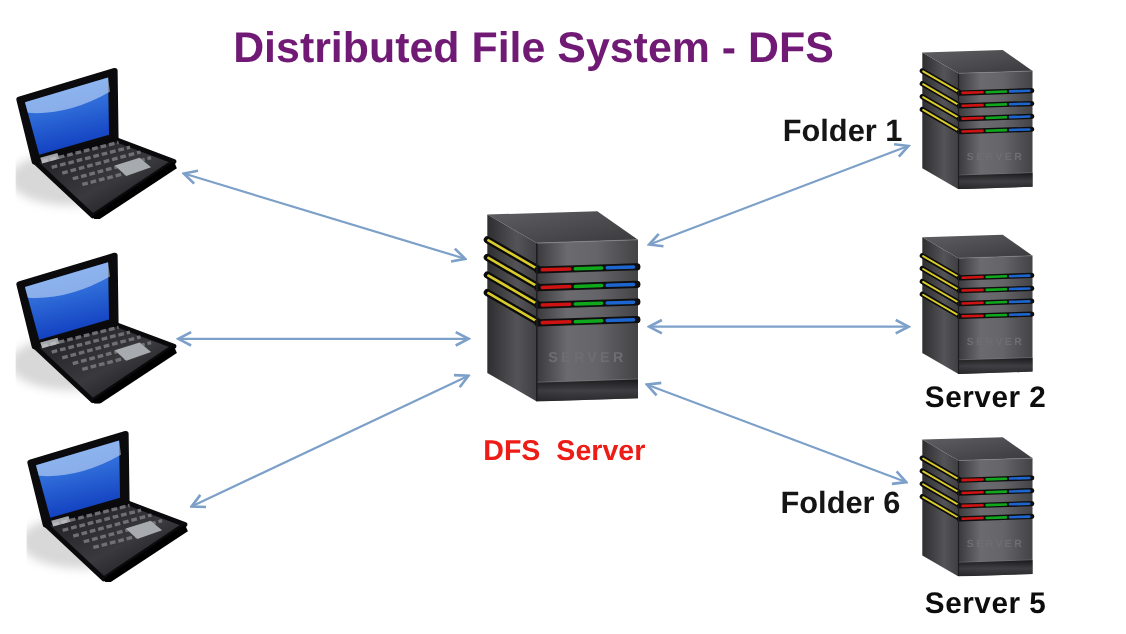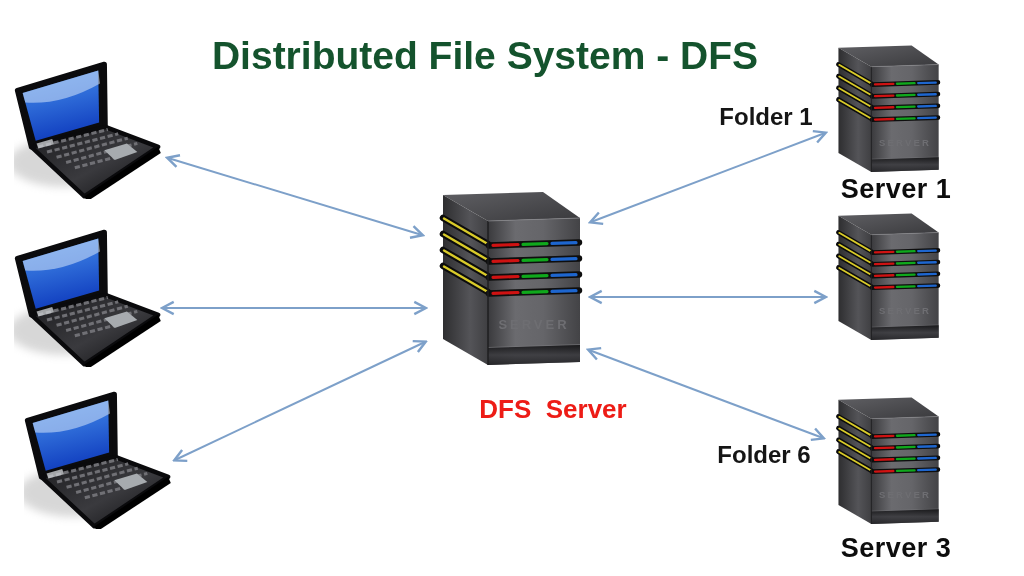--- a/index.html
+++ b/index.html
@@ -2,33 +2,32 @@
 <html><head>
 <meta charset="utf-8">
 <style>
   html,body{margin:0;padding:0;background:#ffffff;}
   #stage{
     position:relative;width:1024px;height:576px;overflow:hidden;
     background:#ffffff;font-family:"Liberation Sans",sans-serif;
   }
   .abs{position:absolute;}
   #title{
-    left:150px;top:34px;width:670px;text-align:center;
-    font-size:39px;font-weight:bold;color:#14532d;letter-spacing:0px;
+    left:150px;top:22px;width:670px;text-align:center;
+    font-size:39px;font-weight:bold;color:#701a75;letter-spacing:0px;
     white-space:nowrap;
   }
   .red-caption{
     color:#ed1c16;font-weight:bold;font-size:26px;text-align:center;
     white-space:pre;
-    margin-left:40px;
   }
   #dfs-caption{left:403px;top:394px;width:220px;}
   #namespace-caption{left:365px;top:452px;width:310px;}
   .folder-label{
-    color:#151515;font-weight:bold;font-size:24px;text-align:center;
+    color:#151515;font-weight:bold;font-size:28px;text-align:center;
     width:170px;white-space:nowrap;
   }
   #folder-1{left:681px;top:103px;}
   #folder-2{left:681px;top:267px;}
   #folder-3{left:679px;top:441px;}
   .server-label{
     color:#0d0d0d;font-weight:bold;font-size:27px;text-align:center;
     width:170px;white-space:nowrap;letter-spacing:0.5px;
   }
   #server-1-label{left:811px;top:174px;}
@@ -201,26 +200,26 @@
   </svg>
   <div id="dfs-caption" class="abs red-caption">DFS  Server</div>
 
   <div id="folder-1" class="abs folder-label">Folder 1</div>
   <div id="folder-3" class="abs folder-label">Folder 6</div>
 
   <svg id="server-1-icon" class="abs small-server" viewBox="0 0 150 175">
     <use href="#sym-server"></use>
     <text class="emboss" x="101" y="139" text-anchor="middle" font-size="13">SERVER</text>
   </svg>
-  <div id="server-1-label" class="abs server-label">Server 1</div>
 
   <svg id="server-2-icon" class="abs small-server" viewBox="0 0 150 175">
     <use href="#sym-server"></use>
     <text class="emboss" x="101" y="139" text-anchor="middle" font-size="13">SERVER</text>
   </svg>
+  <div id="server-2-label" class="abs server-label">Server 2</div>
 
   <svg id="server-3-icon" class="abs small-server" viewBox="0 0 150 175">
     <use href="#sym-server"></use>
     <text class="emboss" x="101" y="139" text-anchor="middle" font-size="13">SERVER</text>
   </svg>
-  <div id="server-3-label" class="abs server-label">Server 3</div>
+  <div id="server-3-label" class="abs server-label">Server 5</div>
 
 </div>
 
 </body></html>

